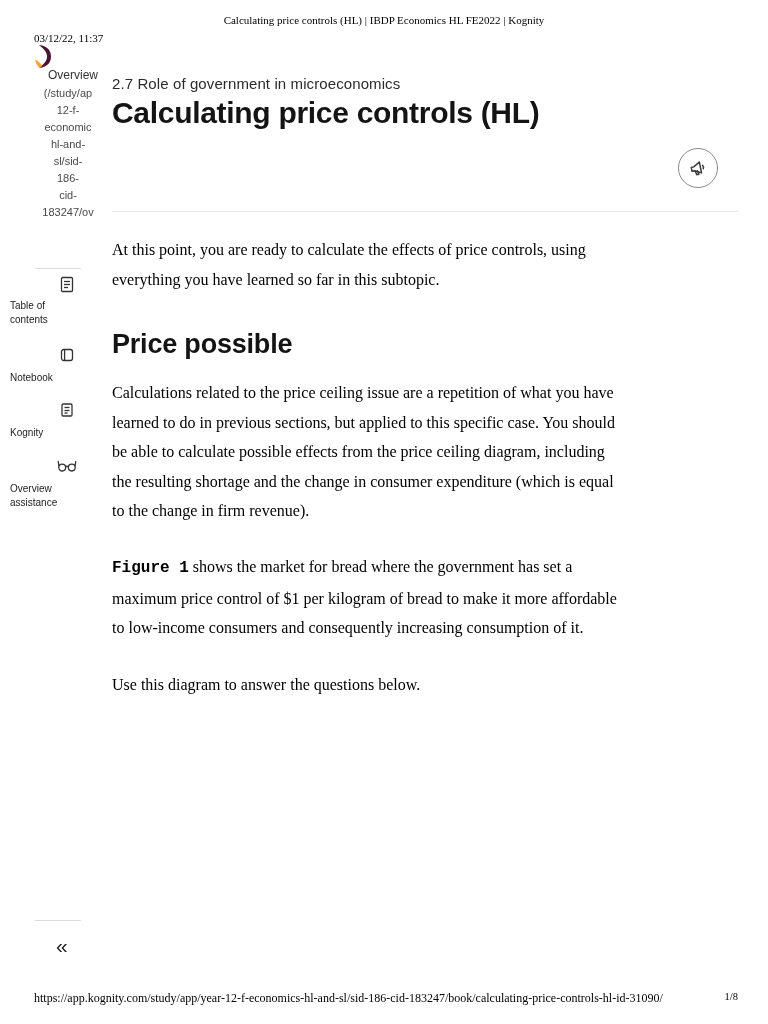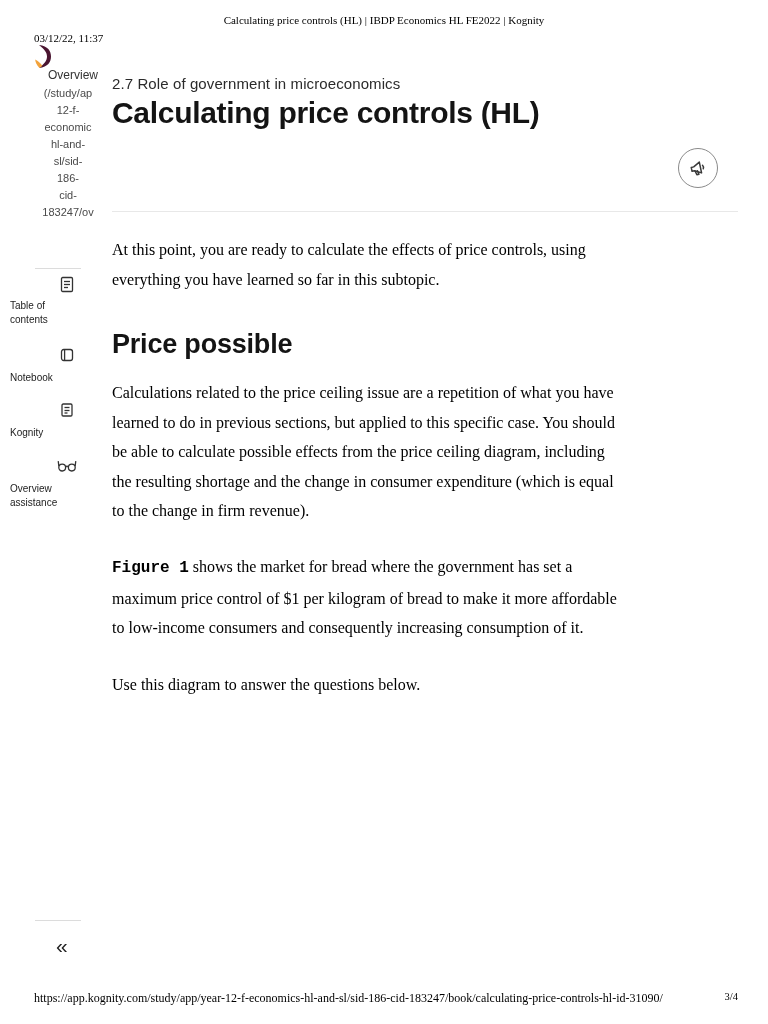--- a/index.html
+++ b/index.html
@@ -150,13 +150,13 @@
 the resulting shortage and the change in consumer expenditure (which is equal
 to the change in firm revenue).</p>
 
 <p class="abs serif body-text preline p3" style="margin:0;"><span class="bold">Figure 1</span><span> shows the market for bread where the government has set a
 maximum price control of $1 per kilogram of bread to make it more affordable
 to low-income consumers and consequently increasing consumption of it.</span></p>
 
 <p class="abs serif body-text preline p4" style="margin:0;">Use this diagram to answer the questions below.</p>
 
 <div class="abs serif print-url">https://app.kognity.com/study/app/year-12-f-economics-hl-and-sl/sid-186-cid-183247/book/calculating-price-controls-hl-id-31090/</div>
-<div class="abs serif print-page">3/4</div>
+<div class="abs serif print-page">1/8</div>
 
 </body></html>

